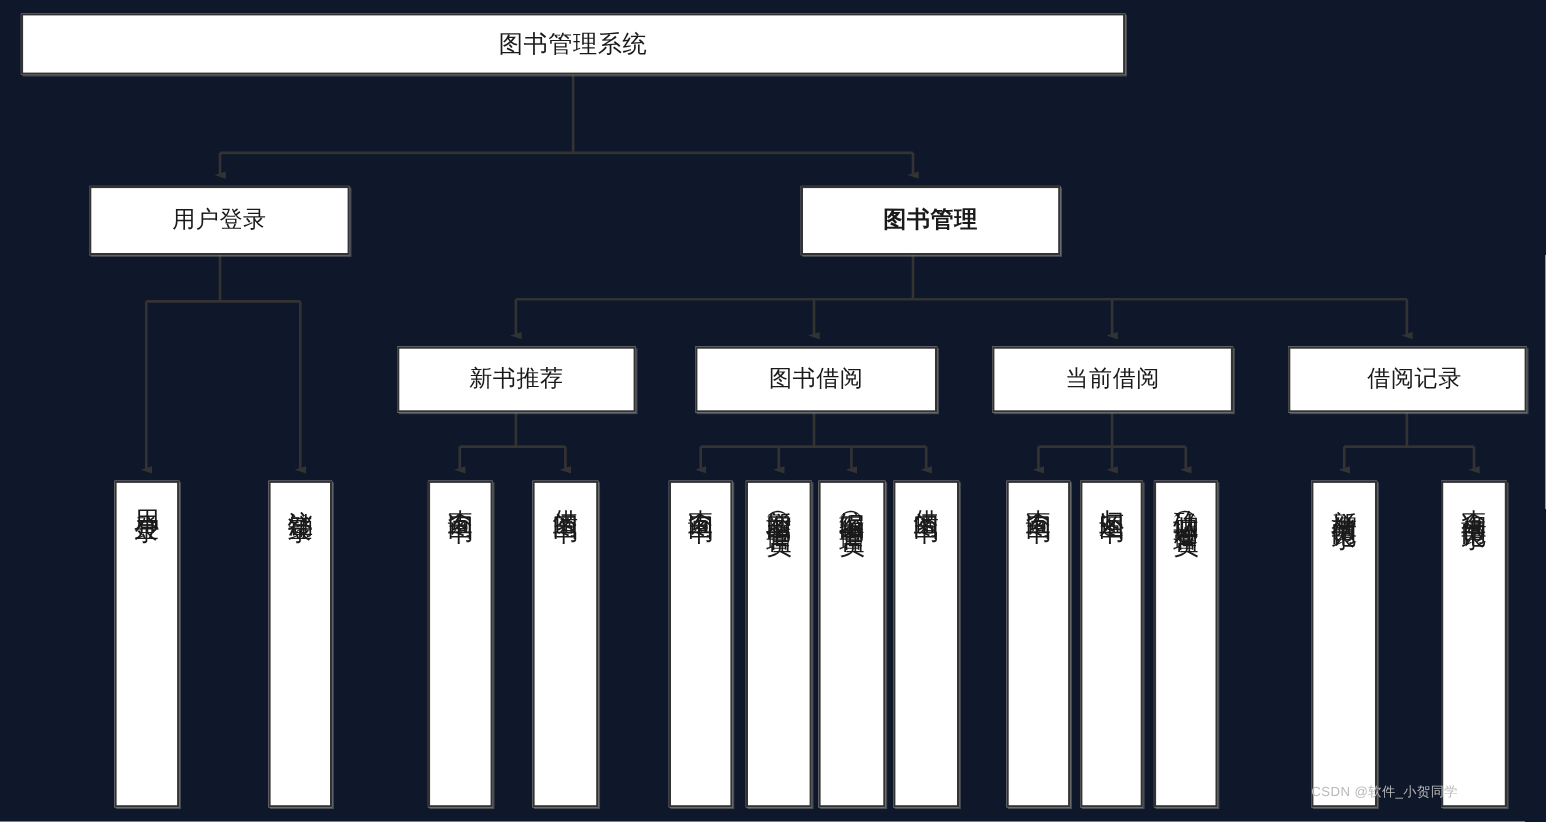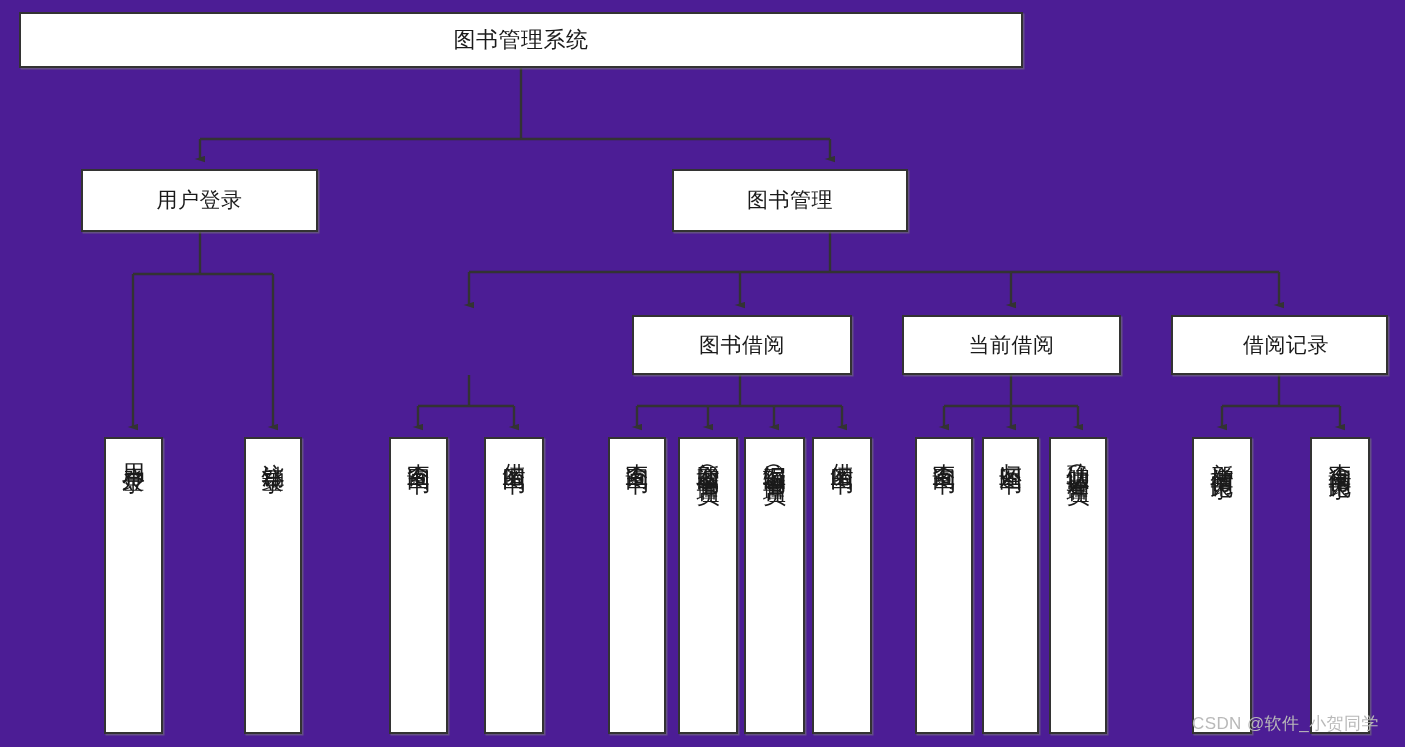--- a/index.html
+++ b/index.html
@@ -7,21 +7,21 @@
     padding: 0;
     background: #ffffff;
   }
   body {
     font-family: "Liberation Sans", "DejaVu Sans", sans-serif;
   }
   #diagram-root {
     position: relative;
     width: 1405px;
     height: 747px;
-    background: #4c1d95;
+    background: #0f172a;
     overflow: hidden;
   }
   #connector-layer {
     position: absolute;
     left: 0;
     top: 0;
     width: 1405px;
     height: 747px;
     pointer-events: none;
   }
@@ -56,21 +56,21 @@
     letter-spacing: 3px;
     line-height: 1;
     text-align: center;
     max-height: 100%;
   }
   .node.root .node-label { font-size: 22px; }
   .watermark {
     position: absolute;
     left: 1192px;
     top: 712px;
-    font-size: 17px;
+    font-size: 12px;
     color: #b9b9b9;
     white-space: nowrap;
     letter-spacing: 0.4px;
   }
 </style>
 </head>
 <body>
 
 <div id="diagram-root">
 
@@ -124,24 +124,27 @@
     </g>
   </svg>
 
   <div class="node horizontal root" style="left:19px; top:12px; width:1004px; height:56px;">
     <span class="node-label">图书管理系统</span>
   </div>
 
   <div class="node horizontal" style="left:81px; top:169px; width:237px; height:63px;">
     <span class="node-label">用户登录</span>
   </div>
-  <div class="node horizontal" style="left:672px; top:169px; width:236px; height:63px;">
+  <div class="node horizontal" style="left:728px; top:169px; width:236px; height:63px;font-weight:bold;">
     <span class="node-label">图书管理</span>
   </div>
 
+  <div class="node horizontal" style="left:361px; top:315px; width:217px; height:60px;">
+    <span class="node-label">新书推荐</span>
+  </div>
   <div class="node horizontal" style="left:632px; top:315px; width:220px; height:60px;">
     <span class="node-label">图书借阅</span>
   </div>
   <div class="node horizontal" style="left:902px; top:315px; width:219px; height:60px;justify-content:center;">
     <span class="node-label">当前借阅</span>
   </div>
   <div class="node horizontal" style="left:1171px; top:315px; width:217px; height:60px;padding-left:13px;">
     <span class="node-label">借阅记录</span>
   </div>
 

